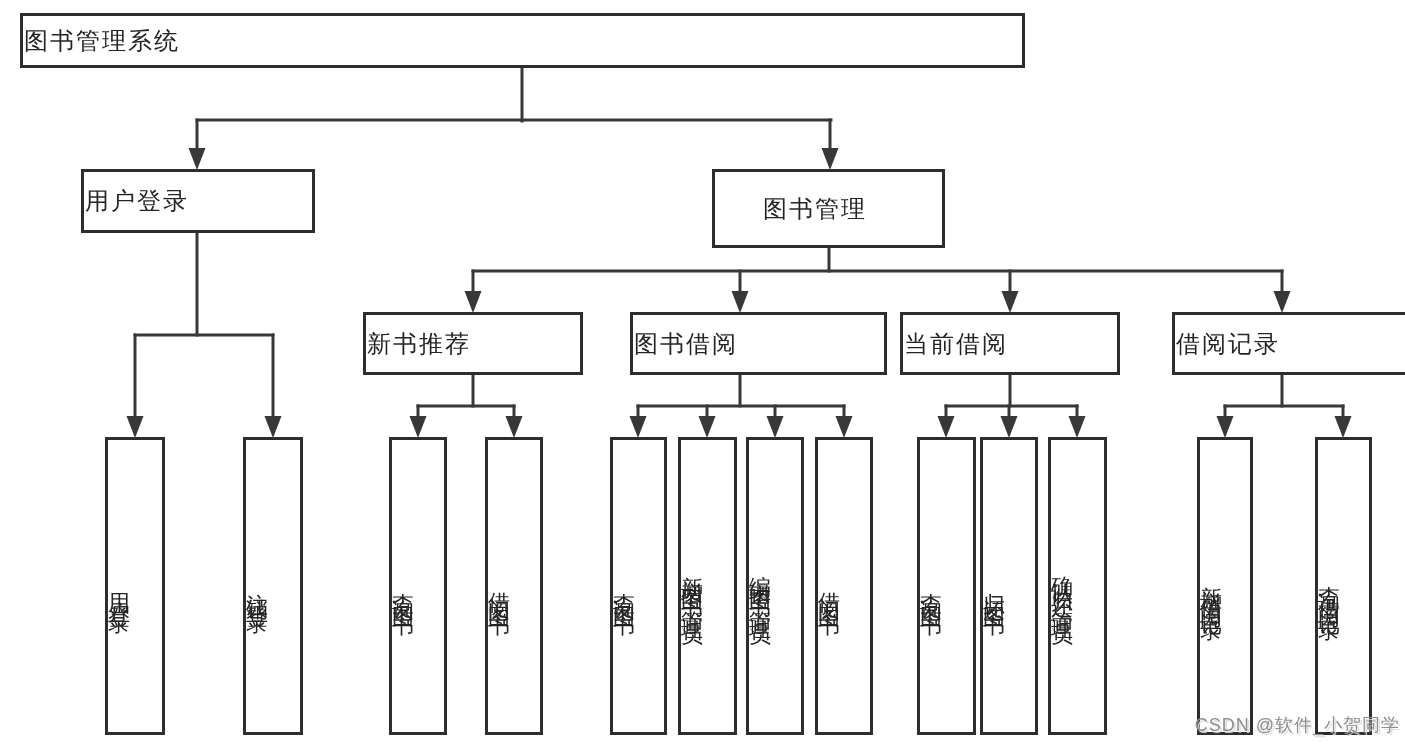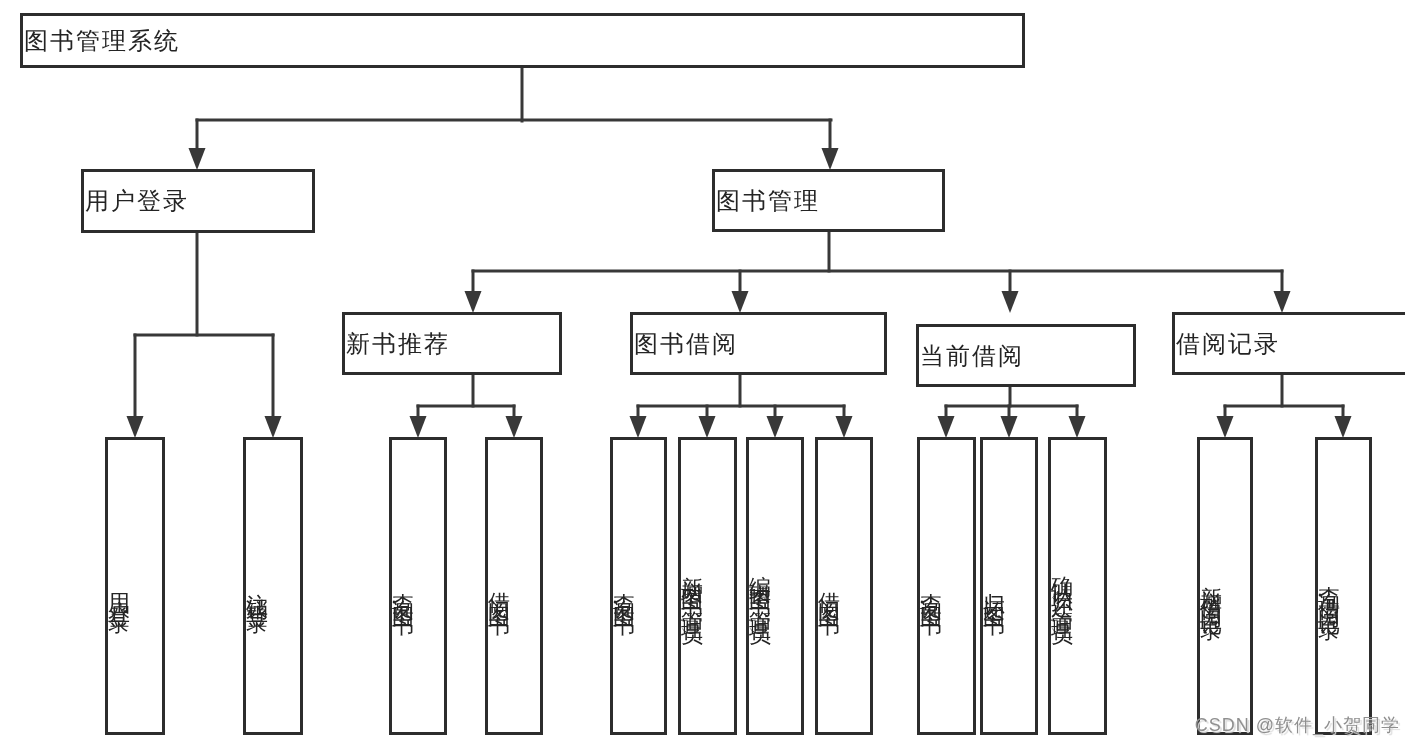--- a/index.html
+++ b/index.html
@@ -119,30 +119,30 @@
       <line x1="1343" y1="406" x2="1343" y2="421" stroke="#383838" stroke-width="3" stroke-linecap="square"></line>
       <polygon points="1334.5,416 1351.5,416 1343,438" fill="#383838"></polygon>
     </svg>
 
   <div class="node" style="left: 20px; top: 13px; width: 1005px; height: 55px;">
       <span class="h-label">图书管理系统</span>
     </div>
     <div class="node" style="left: 81px; top: 169px; width: 234px; height: 64px;">
       <span class="h-label">用户登录</span>
     </div>
-    <div class="node" style="left: 712px; top: 169px; width: 233px; height: 63px;">
+    <div class="node" style="left: 712px; top: 169px; width: 233px; height: 79px; padding-left: 47px;">
       <span class="h-label">图书管理</span>
     </div>
-    <div class="node" style="left: 342px; top: 312px; width: 220px; height: 63px;">
+    <div class="node" style="left: 363px; top: 312px; width: 220px; height: 63px;">
       <span class="h-label">新书推荐</span>
     </div>
     <div class="node" style="left: 630px; top: 312px; width: 257px; height: 63px;">
       <span class="h-label">图书借阅</span>
     </div>
-    <div class="node" style="left: 900px; top: 324px; width: 220px; height: 63px; margin-left: 16px;">
+    <div class="node" style="left: 900px; top: 312px; width: 220px; height: 63px;">
       <span class="h-label">当前借阅</span>
     </div>
     <div class="node" style="left: 1172px; top: 312px; width: 252px; height: 63px;">
       <span class="h-label">借阅记录</span>
     </div>
     <div class="node" style="left: 105px; top: 437px; width: 60px; height: 298px;">
       <span class="v-label">用户登录</span>
     </div>
     <div class="node" style="left: 243px; top: 437px; width: 60px; height: 298px;">
       <span class="v-label">注销登录</span>

